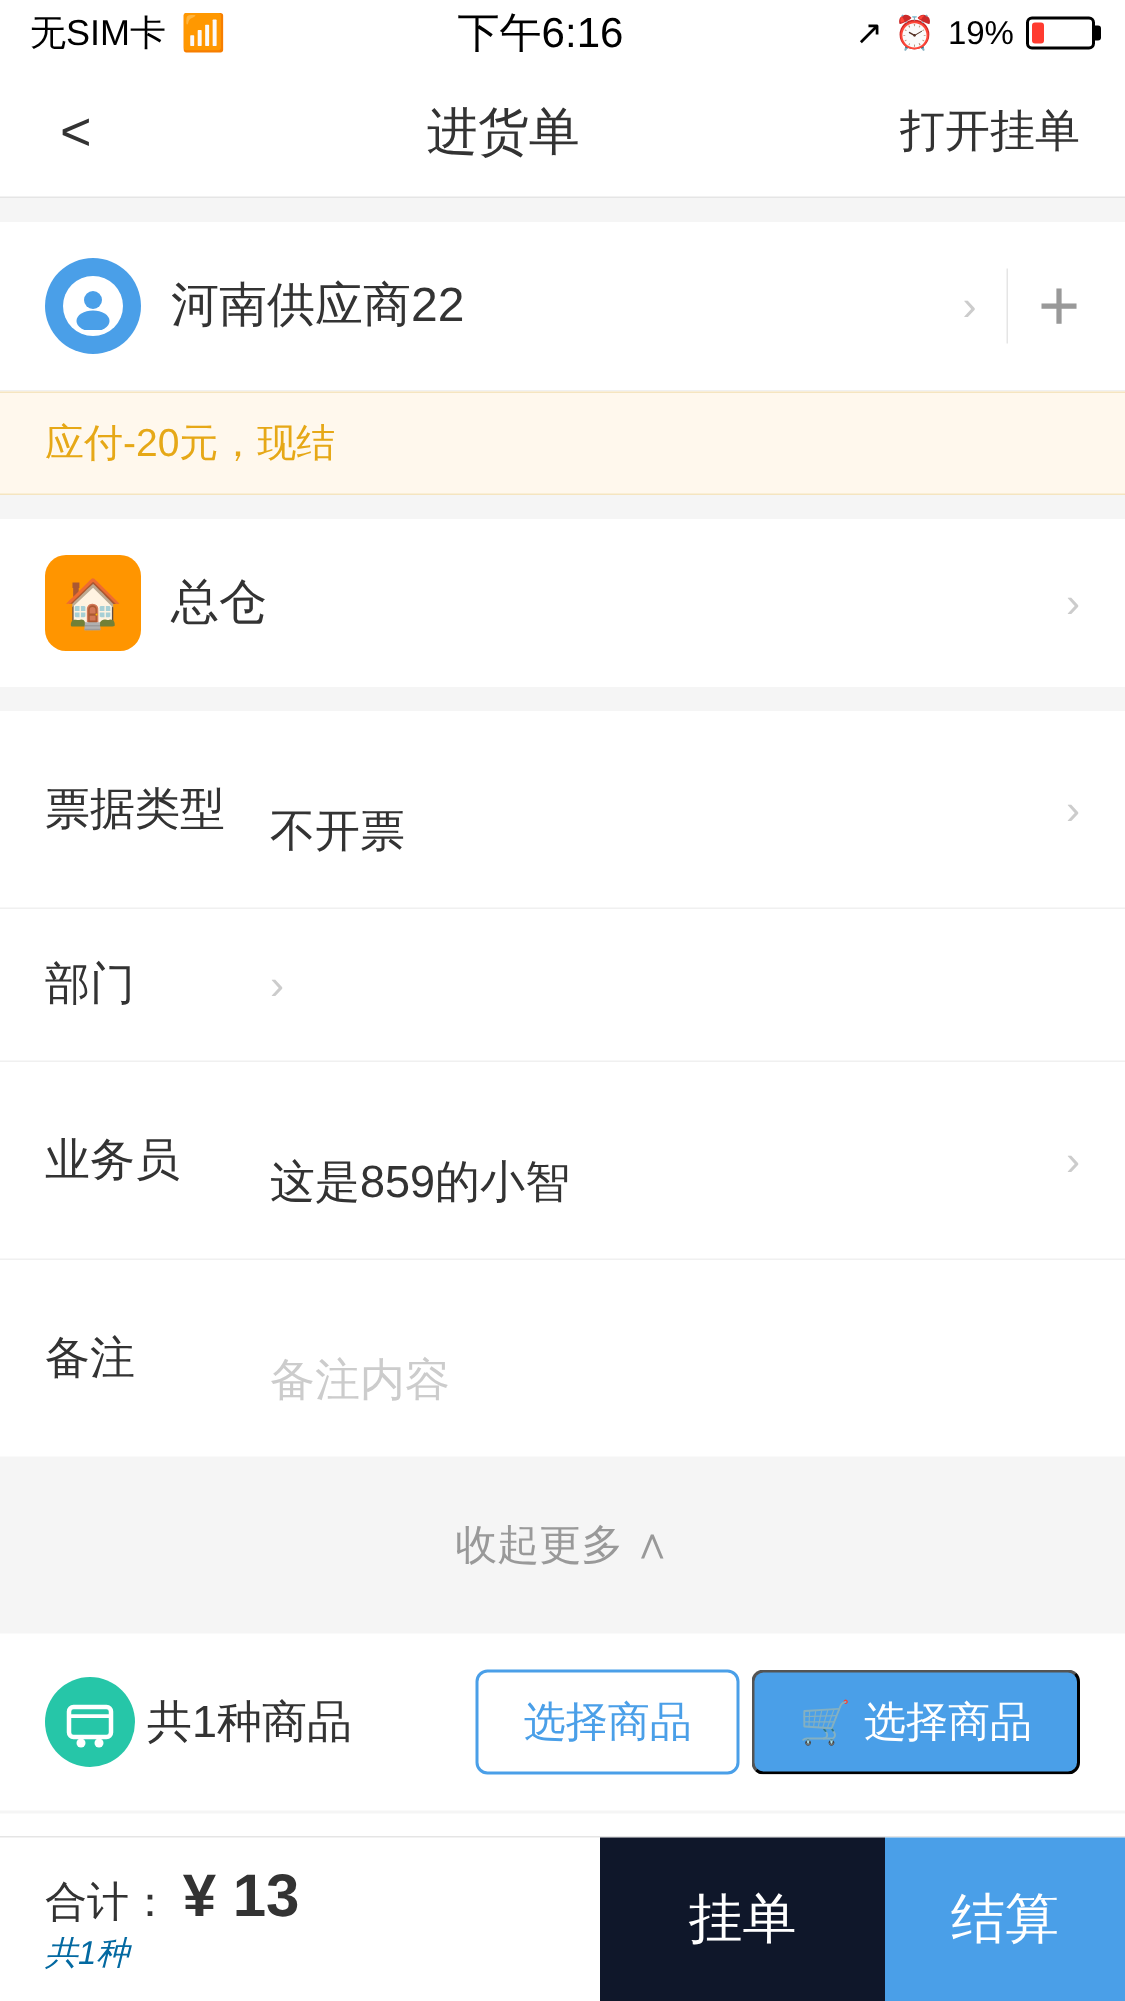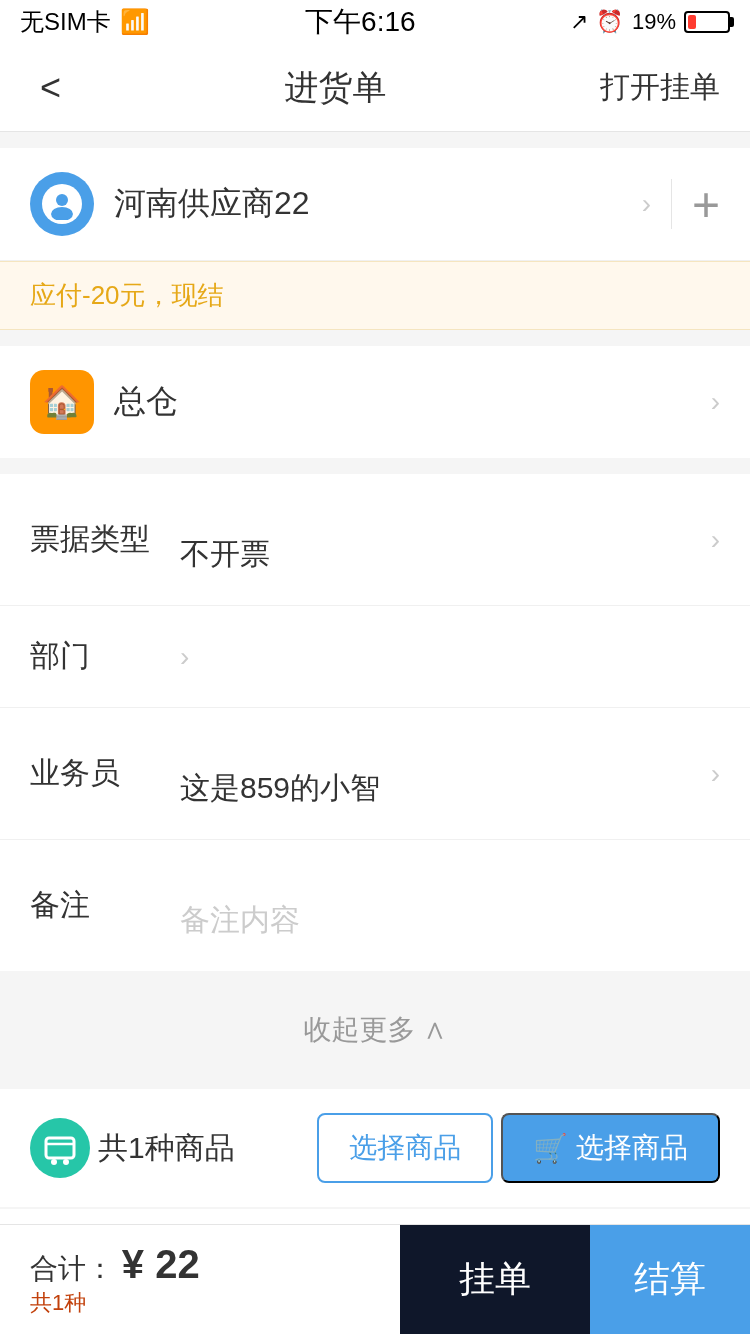--- a/index.html
+++ b/index.html
@@ -323,21 +323,22 @@
       align-items: center;
       background: #fff;
       border-top: 1px solid #e5e5e5;
     }
     .total-area {
       flex: 1;
       padding: 0 30px;
     }
     .total-count {
       font-size: 22px;
-      color: #c2410c;
+      color: #0369a1;
+      font-style: italic;
     }
     .btn-suspend {
       width: 190px;
       height: 110px;
       background: #0f172a;
       color: #fff;
       font-size: 36px;
       display: flex;
       align-items: center;
       justify-content: center;
@@ -461,19 +462,19 @@
   </div>
   <span class="product-more">···</span>
 </div>
 
 <div style="height: 130px;"></div>
 
 <div class="bottom-bar">
   <div class="total-area">
     <div>
       <span>合计：</span>
-      <span style="font-size:40px;font-weight:bold;">¥ 22</span>
+      <span style="font-size:40px;font-weight:bold;">¥ 13</span>
     </div>
     <div class="total-count">共1种</div>
   </div>
   <div class="btn-suspend">挂单</div>
   <div class="btn-checkout">结算</div>
 </div>
 
 </body></html>

